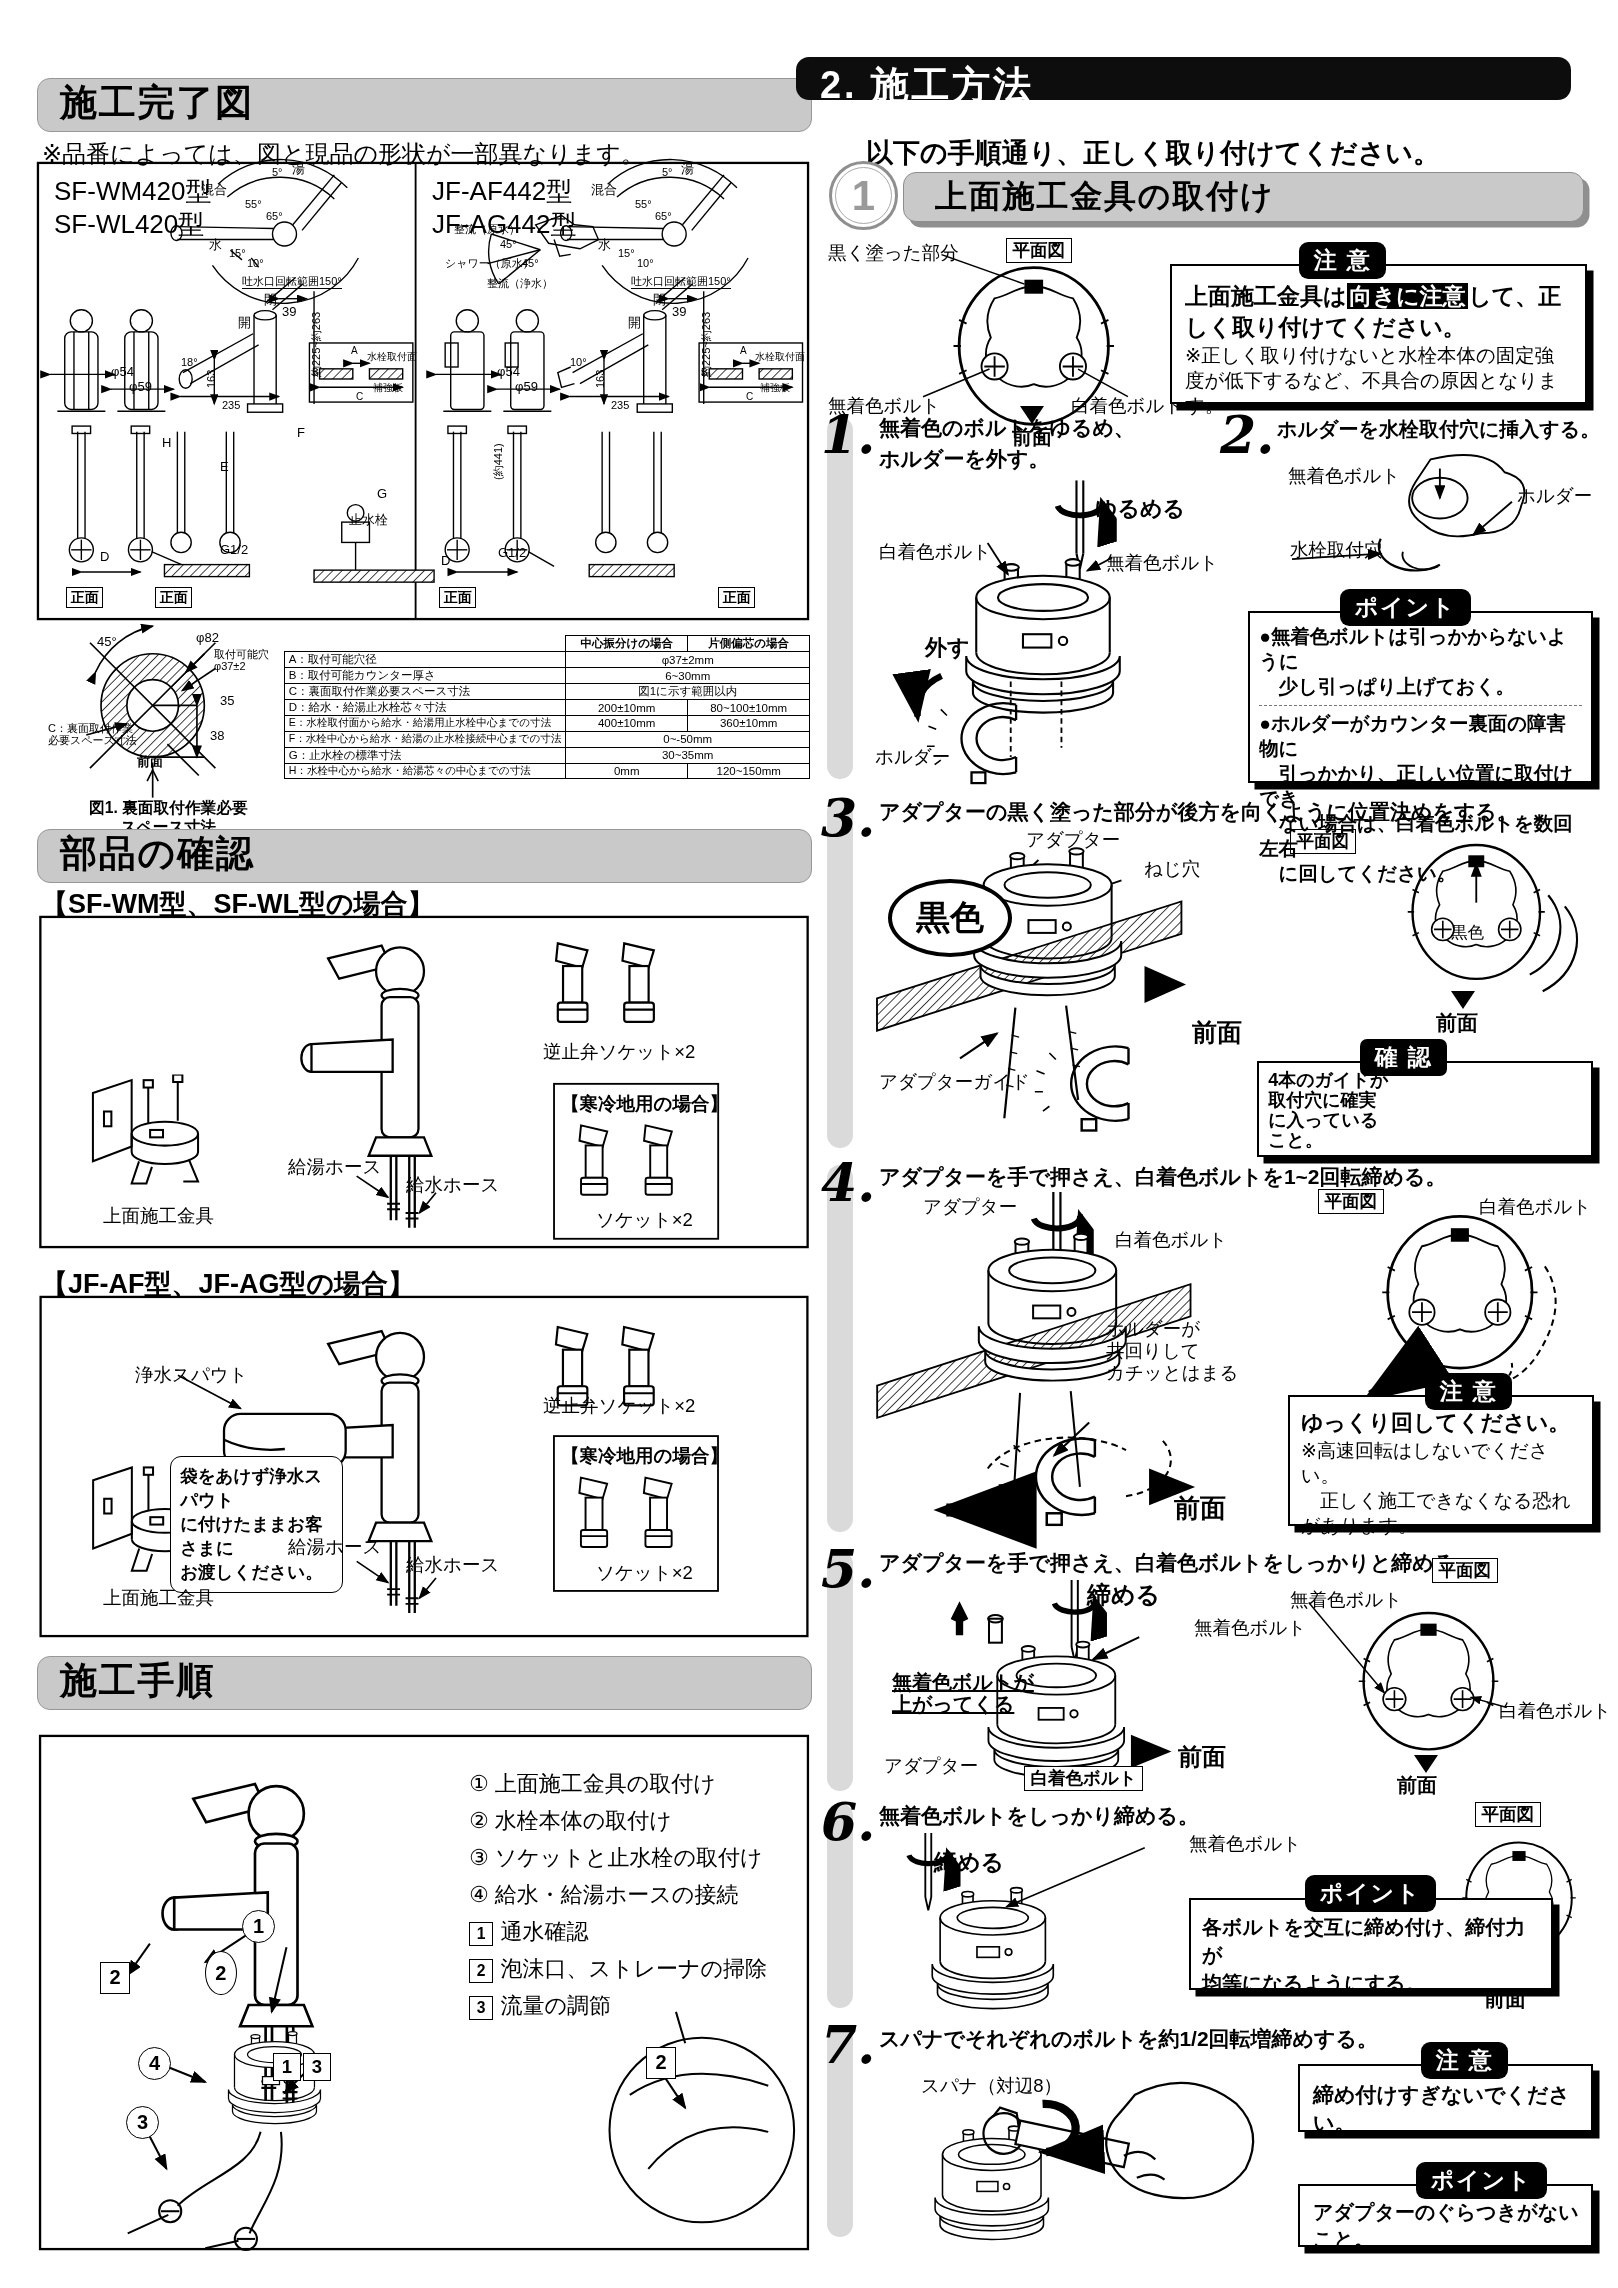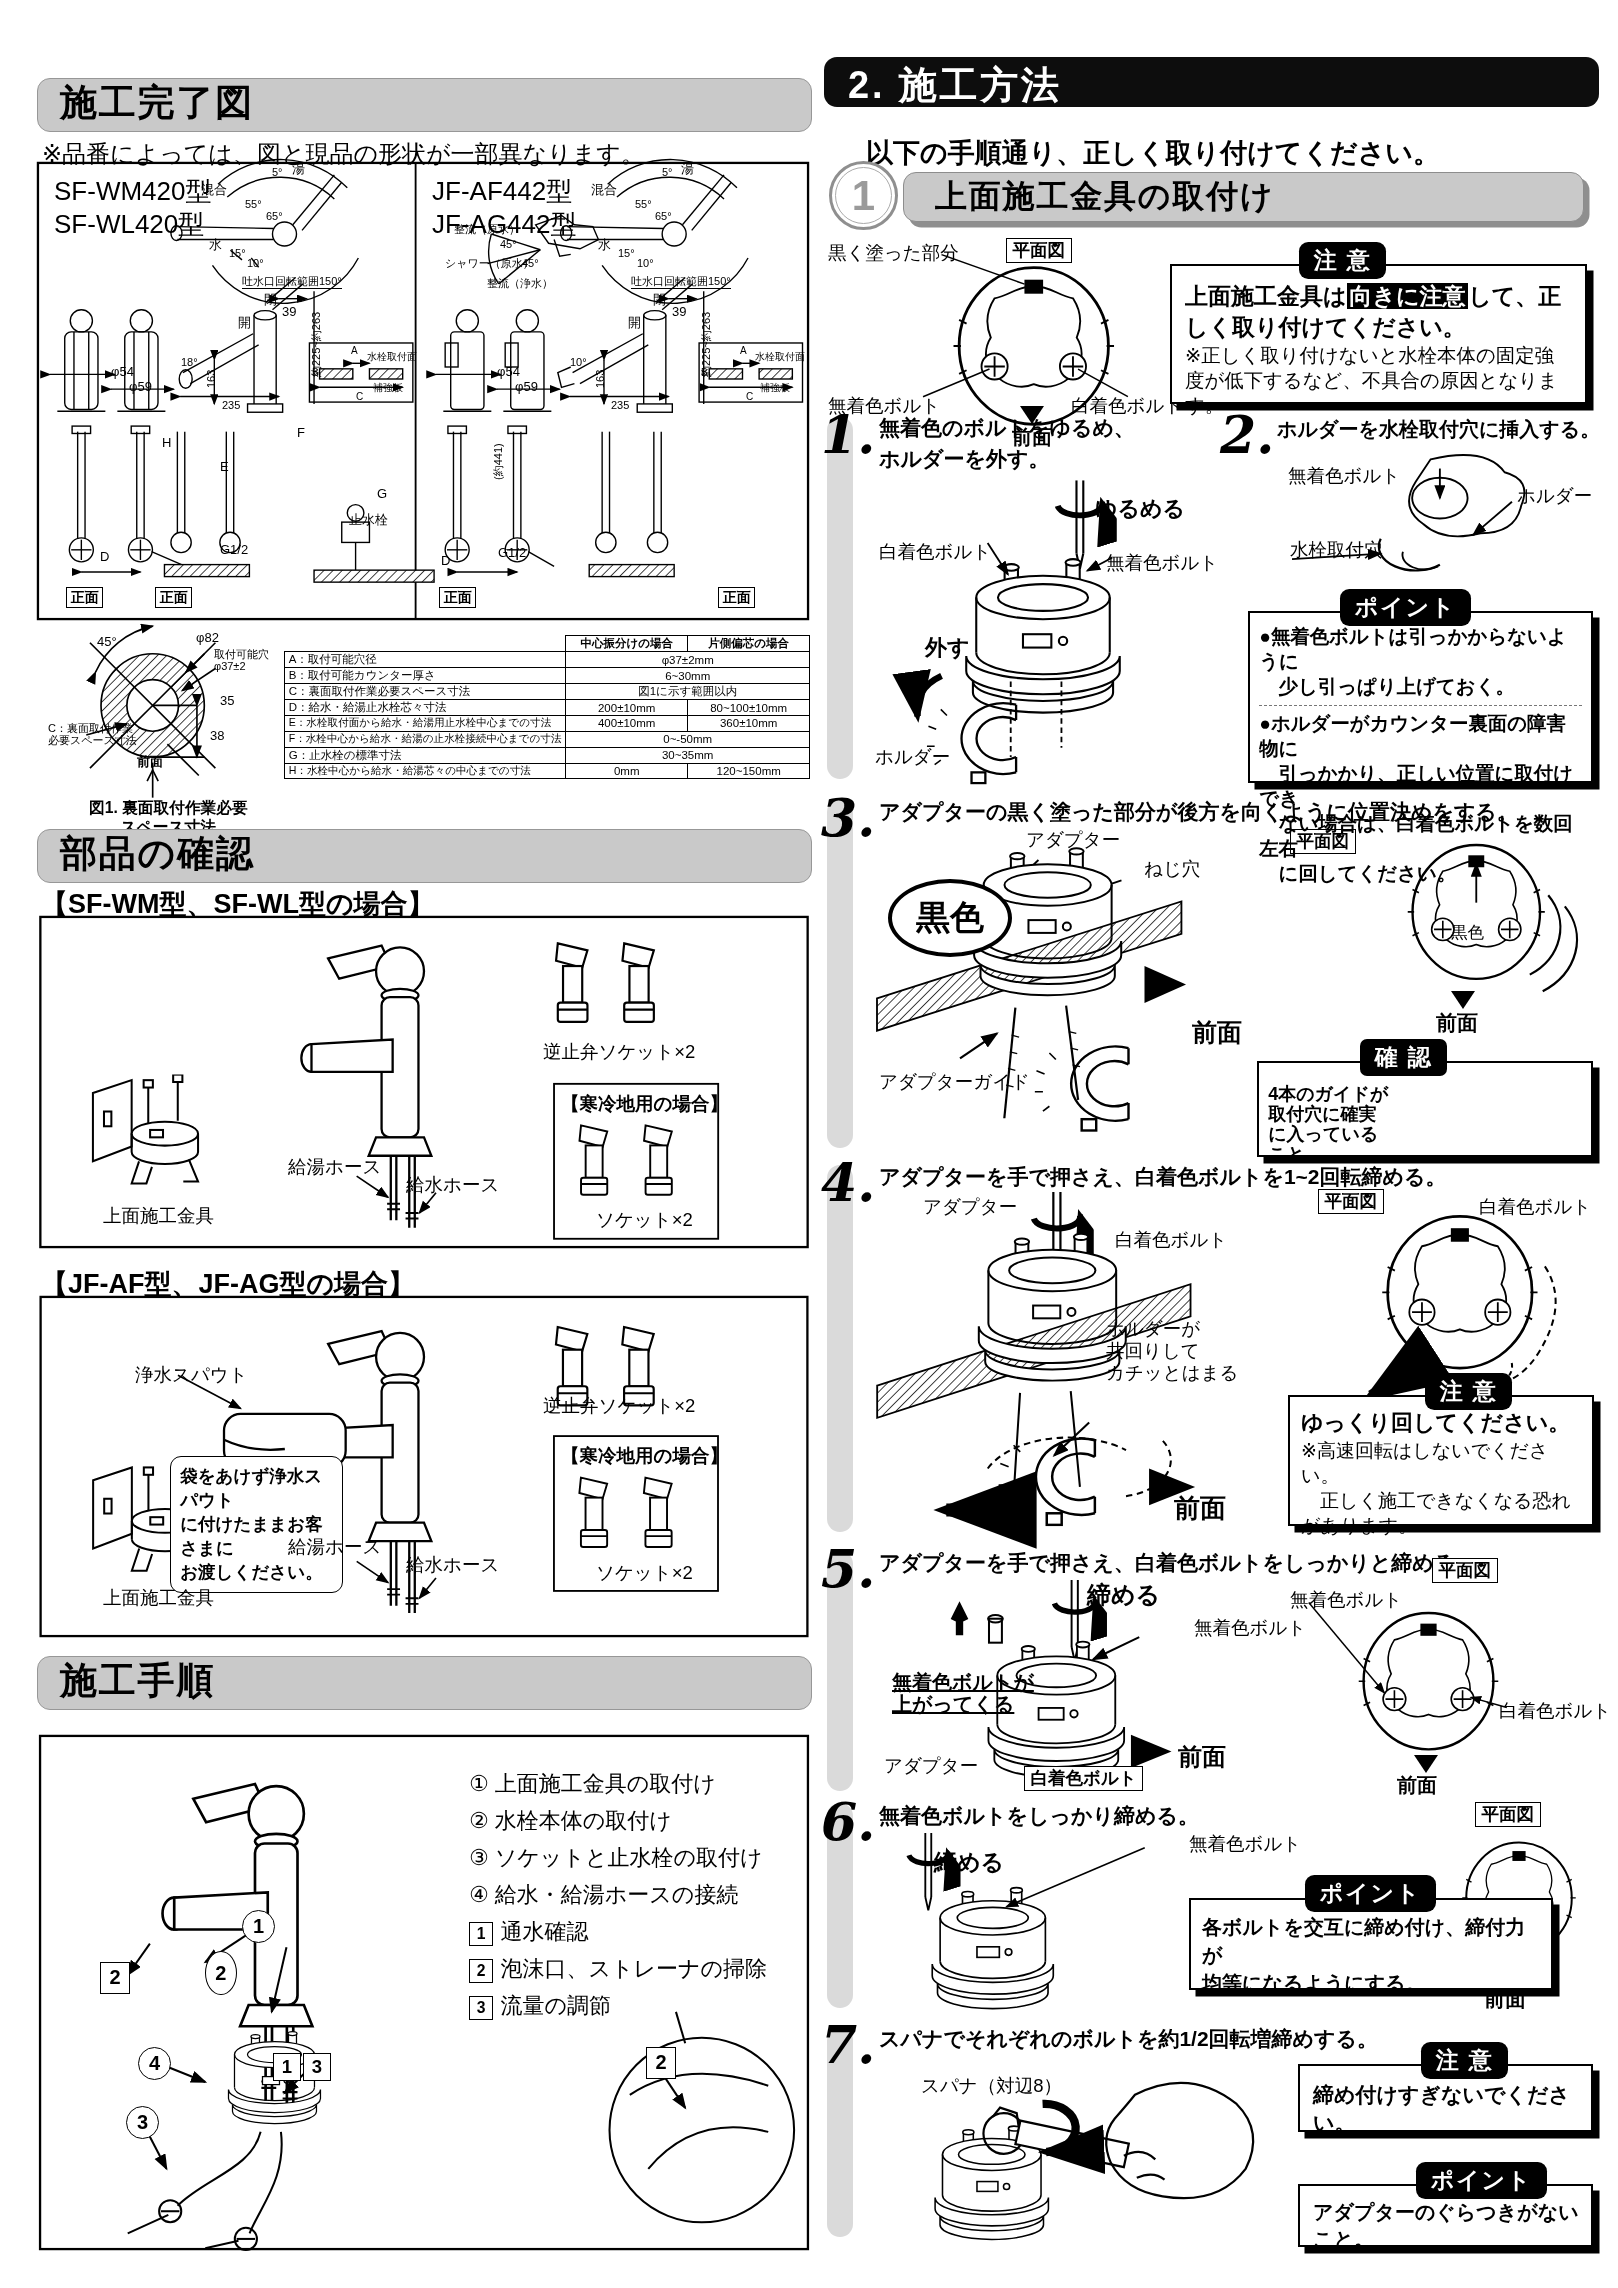--- a/index.html
+++ b/index.html
@@ -585,21 +585,21 @@
 </div>
 <div class="abs sqm" style="left:100px;top:1962px;width:28px;height:29.5px;line-height:29.5px;font-size:20px;">2</div>
 <div class="abs cim" style="left:205px;top:1951px;width:29.5px;height:42px;line-height:42px;font-size:20px;">2</div>
 <div class="abs cim" style="left:242px;top:1910px;width:31px;height:31px;line-height:31px;font-size:20px;">1</div>
 <div class="abs cim" style="left:138px;top:2047px;width:31px;height:31px;line-height:31px;font-size:20px;">4</div>
 <div class="abs sqm" style="left:273px;top:2053px;width:26px;height:26px;line-height:26px;font-size:18.5px;">1</div>
 <div class="abs sqm" style="left:303px;top:2053px;width:26px;height:26px;line-height:26px;font-size:18.5px;">3</div>
 <div class="abs cim" style="left:126px;top:2106px;width:31px;height:31px;line-height:31px;font-size:20px;">3</div>
 <div class="abs sqm" style="left:646px;top:2047px;width:28px;height:29.5px;line-height:29.5px;font-size:20px;">2</div>
 
-<div class="abs blackbar" style="left:824px;top:57px;width:775px;height:50px;"><span>2. 施工方法</span></div>
+<div class="abs blackbar" style="left:796px;top:57px;width:775px;height:43px;"><span>2. 施工方法</span></div>
 <div class="abs b" style="left:866px;top:135px;font-size:27px;">以下の手順通り、正しく取り付けてください。</div>
 
 <div class="abs cir1" style="left:829px;top:161px;width:63px;height:63px;">
       <div class="in">1</div>
     </div>
 <div class="abs graybar2" style="left:903px;top:172px;width:681px;height:50px;"><span>上面施工金具の取付け</span></div>
 
 <svg class="abs" style="left:886px;top:238px;" width="314" height="203" viewBox="0 0 340 220">
   <use href="#planv" x="55" y="28" width="210" height="178"></use>
   <g stroke="#000" stroke-width="1.6" fill="none">
@@ -707,21 +707,21 @@
   <use href="#planv" x="12" y="4" width="176" height="152"></use>
   <path d="M178,62 a70,60 0 0 1 -20,86" fill="none" stroke="#000" stroke-width="2.4"></path>
   <path d="M196,74 a80,66 0 0 1 -24,92" fill="none" stroke="#000" stroke-width="2.4"></path>
   <line x1="100" y1="70" x2="100" y2="28" stroke="#000" stroke-width="2" marker-end="url(#ah)"></line>
 </svg>
 <div class="abs lbl18" style="left:1451px;top:923px;">黒色</div>
 <div class="abs tri-down" style="left:1451px;top:991px;"></div>
 <div class="abs lbl b" style="left:1436px;top:1012px;font-size:21px;">前面</div>
 <div class="abs tag" style="left:1360px;top:1039px;border-radius:7px;">確 認</div>
 <div class="abs nbox" style="left:1257px;top:1061px;width:336px;height:96px;padding:7.4px 9.2px;">
-  <div class="pre b" style="font-size:18px;line-height:20px;width:138px;margin-top:14px;">4本のガイドが
+  <div class="pre b" style="font-size:18px;line-height:20px;width:138px;">4本のガイドが
 取付穴に確実
 に入っている
 こと。</div>
 </div>
 <svg class="abs" style="left:1416px;top:1078px;" width="166" height="74" viewBox="0 0 180 80">
   <g fill="none" stroke="#000" stroke-width="2">
     <polygon points="10,48 170,30 170,46 10,64" fill="url(#hat)"></polygon>
     <ellipse cx="80" cy="30" rx="44" ry="12" fill="#fff"></ellipse>
     <path d="M36,30 v14 a44,12 0 0 0 88,0 v-14" fill="#fff"></path>
     <rect x="96" y="16" width="14" height="10" fill="#000"></rect>

